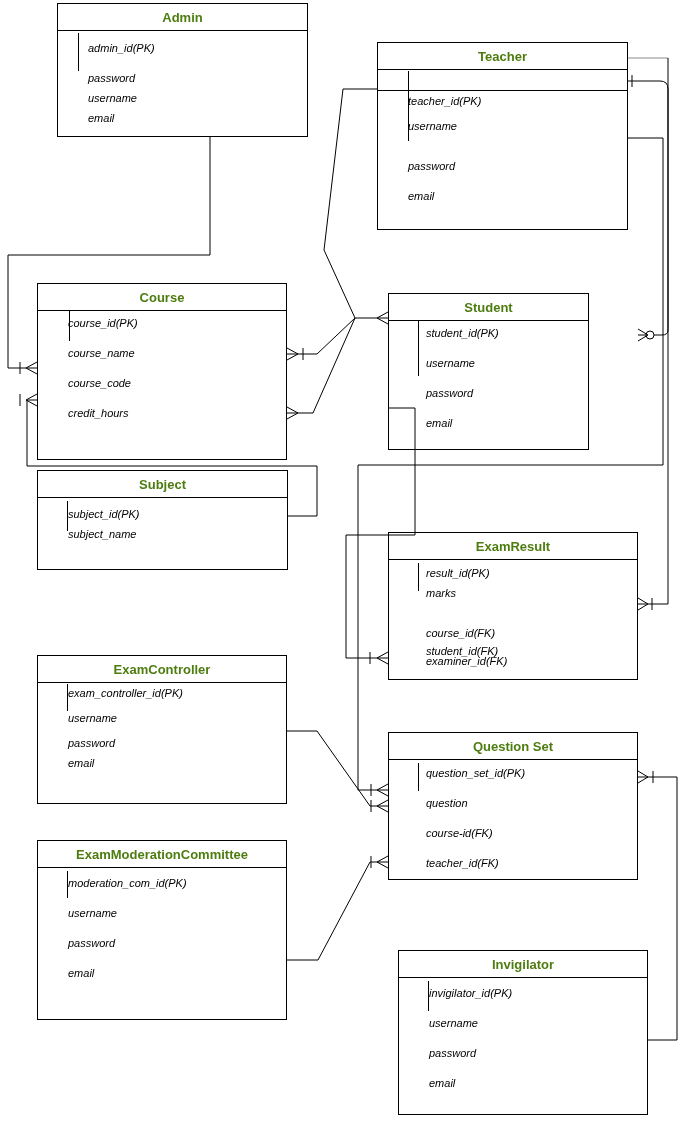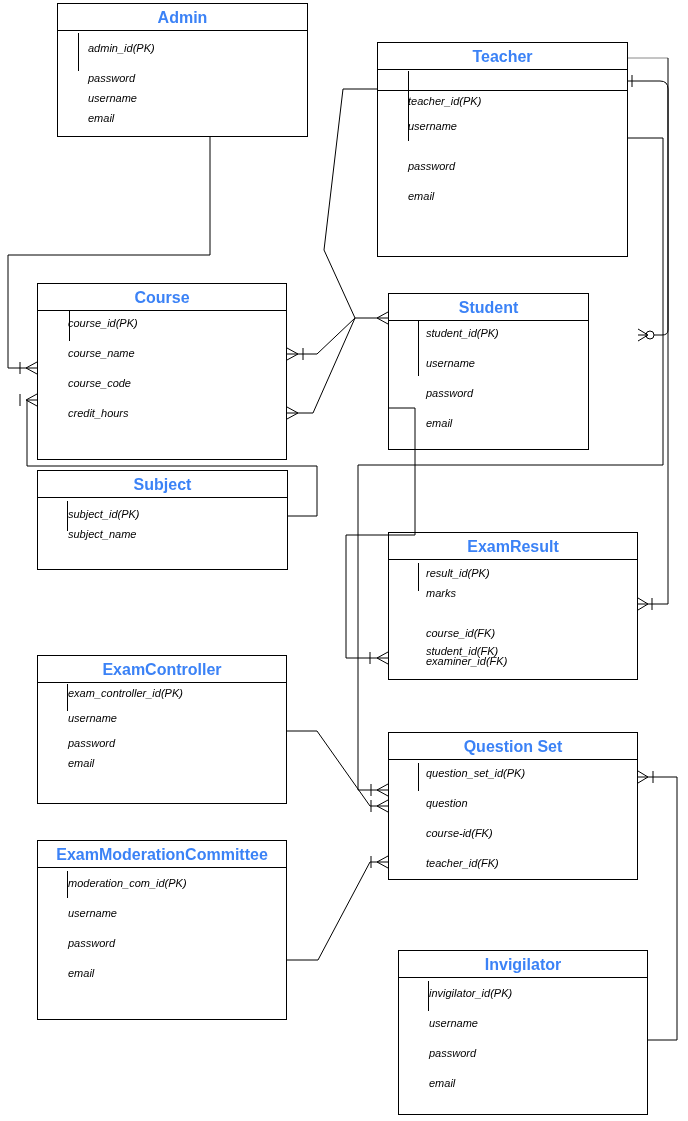--- a/index.html
+++ b/index.html
@@ -5,21 +5,21 @@
   html,body{margin:0;padding:0;background:#ffffff;}
   #canvas{
     position:relative;width:688px;height:1121px;background:#ffffff;
     font-family:"Liberation Sans",sans-serif;overflow:hidden;
   }
   .entity{
     position:absolute;background:#ffffff;border:1px solid #000000;box-sizing:border-box;
   }
   .entity-title{
     position:absolute;left:0;top:0;width:100%;height:27px;line-height:27px;
-    text-align:center;font-weight:bold;font-size:16px;color:#3b82f6;
+    text-align:center;font-weight:bold;font-size:13px;color:#4d7c0f;
     border-bottom:1px solid #000;box-sizing:border-box;
   }
   .field{
     position:absolute;left:30px;font-size:11px;color:#000;white-space:nowrap;font-style:italic;
   }
   .pk-divider{
     position:absolute;width:1px;background:#000;
   }
   .row-line{
     position:absolute;left:0;width:100%;height:1px;background:#000;
@@ -36,21 +36,21 @@
 
   <div class="entity" style="left:57px;top:3px;width:251px;height:134px;">
     <div class="entity-title">Admin</div>
     <div class="pk-divider" style="left:20px;top:29px;height:38px;"></div>
     <div class="field" style="top:38px;">admin_id(PK)</div>
     <div class="field" style="top:68px;">password</div>
     <div class="field" style="top:88px;">username</div>
     <div class="field" style="top:108px;">email</div>
   </div>
 
-  <div class="entity" style="left:377px;top:42px;width:251px;height:215px;">
+  <div class="entity" style="left:377px;top:42px;width:251px;height:188px;">
     <div class="entity-title">Teacher</div>
     <div class="row-line" style="top:47px;"></div>
     <div class="pk-divider" style="left:30px;top:28px;height:70px;"></div>
     <div class="field" style="top:52px;">teacher_id(PK)</div>
     <div class="field" style="top:77px;">username</div>
     <div class="field" style="top:117px;">password</div>
     <div class="field" style="top:147px;">email</div>
   </div>
 
   <div class="entity" style="left:37px;top:283px;width:250px;height:177px;">

